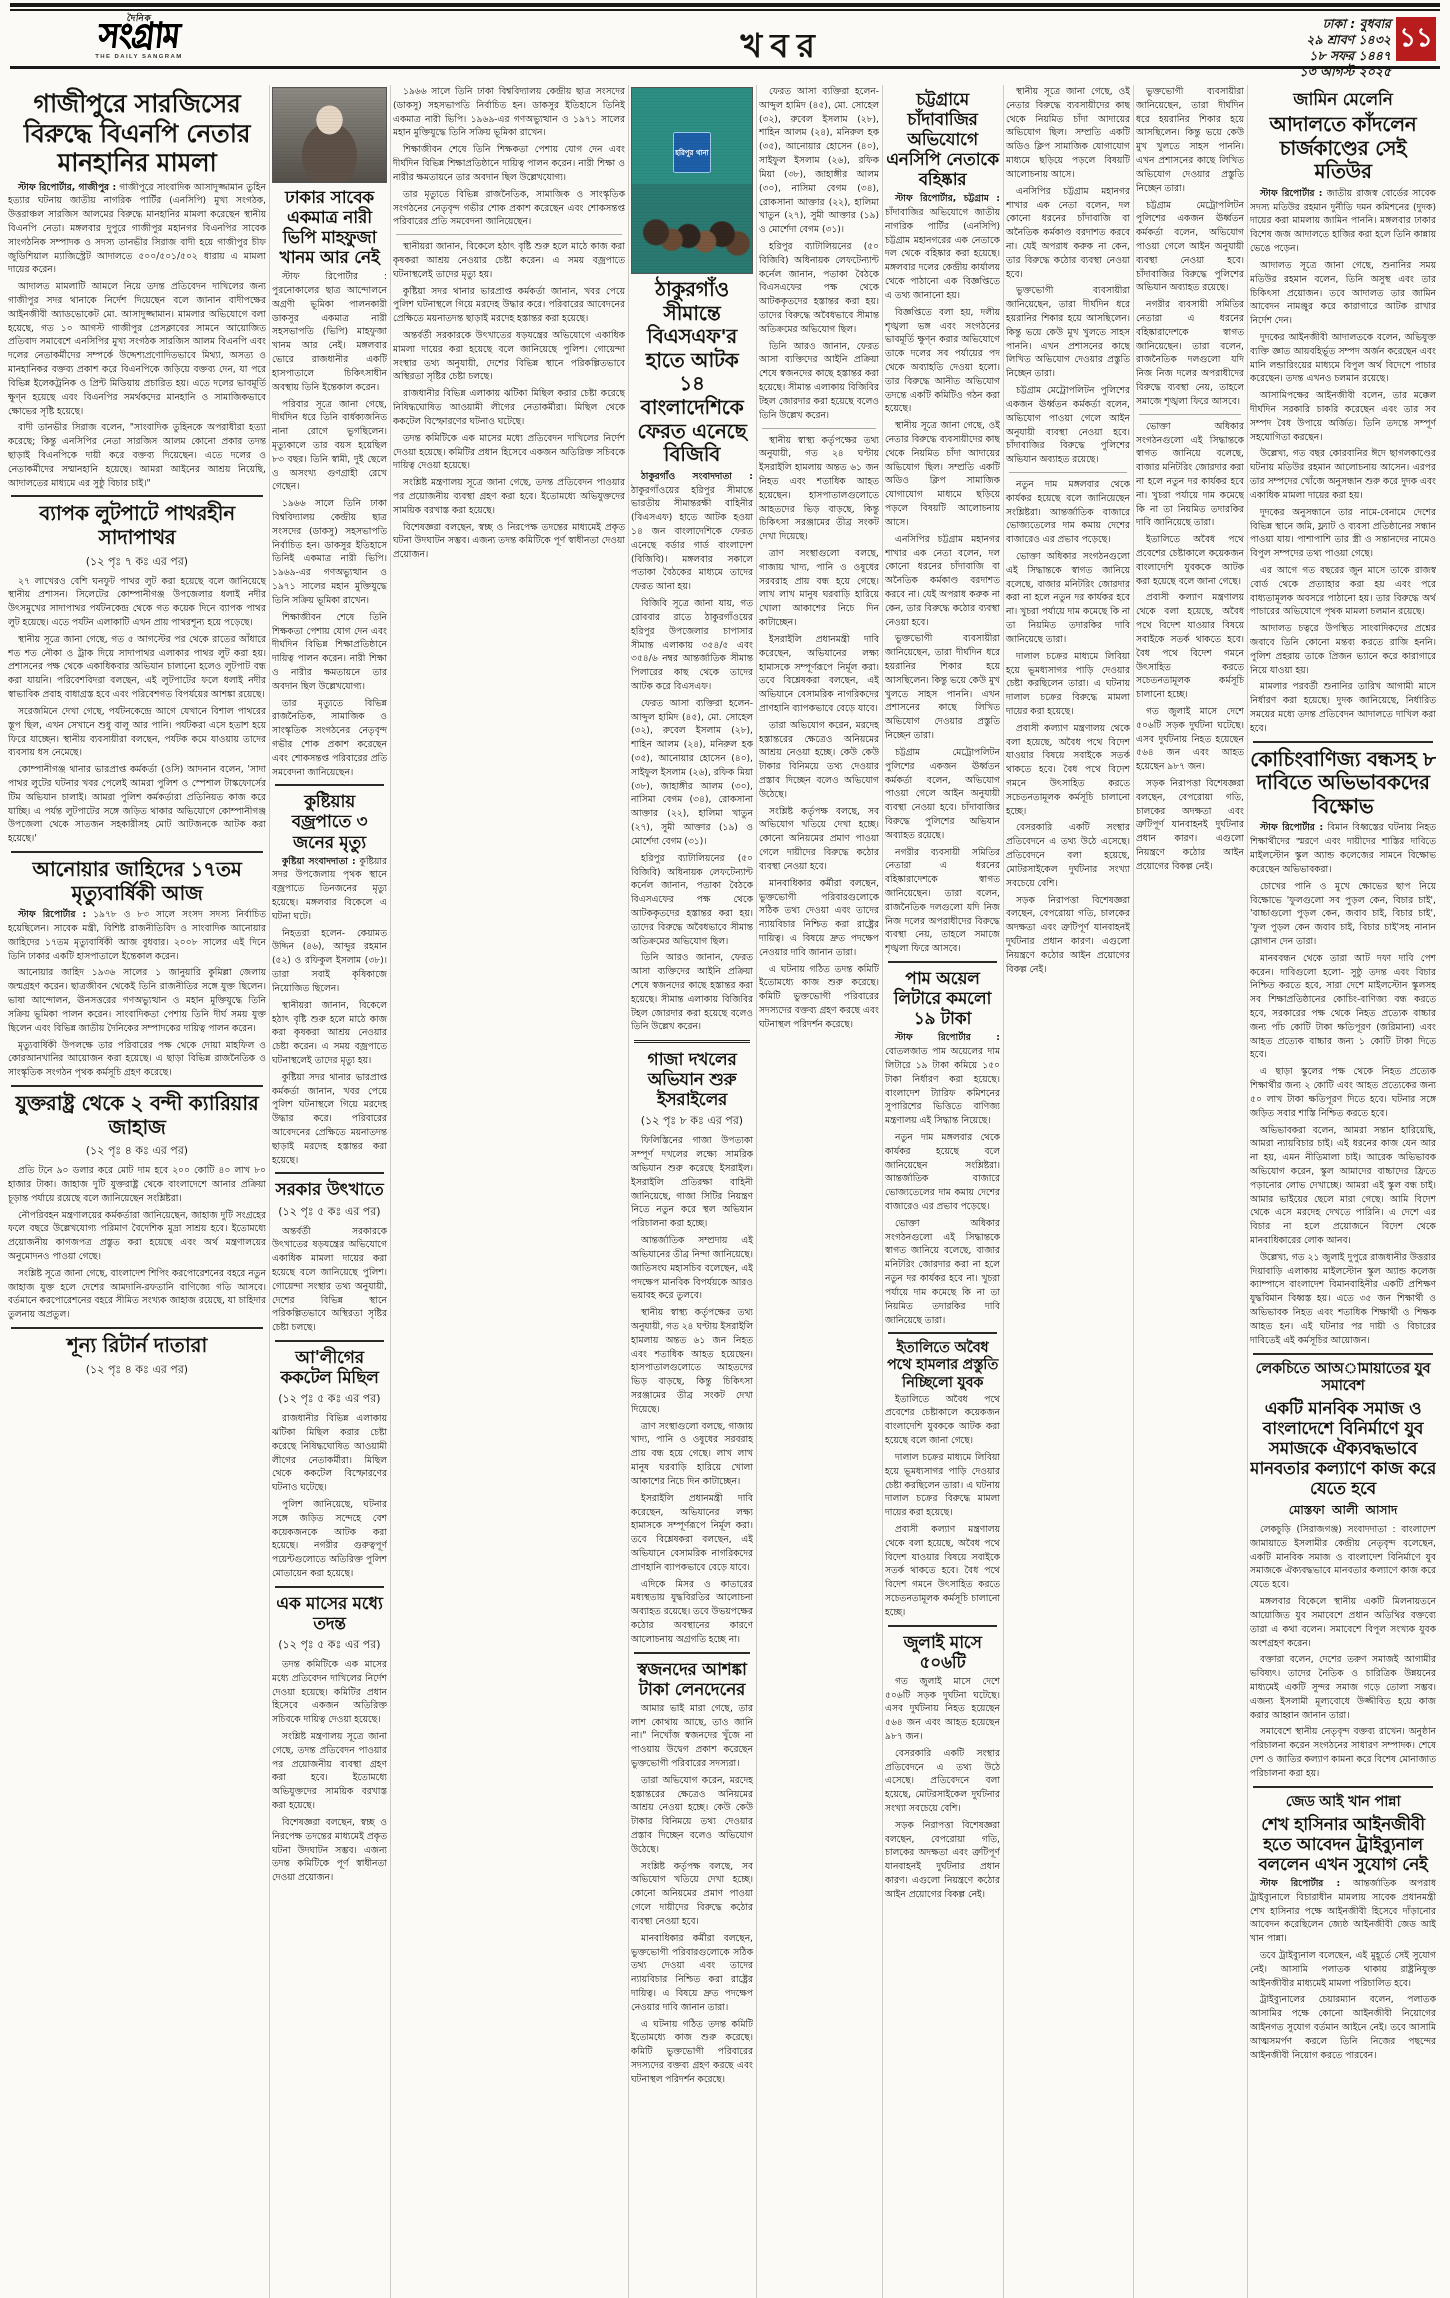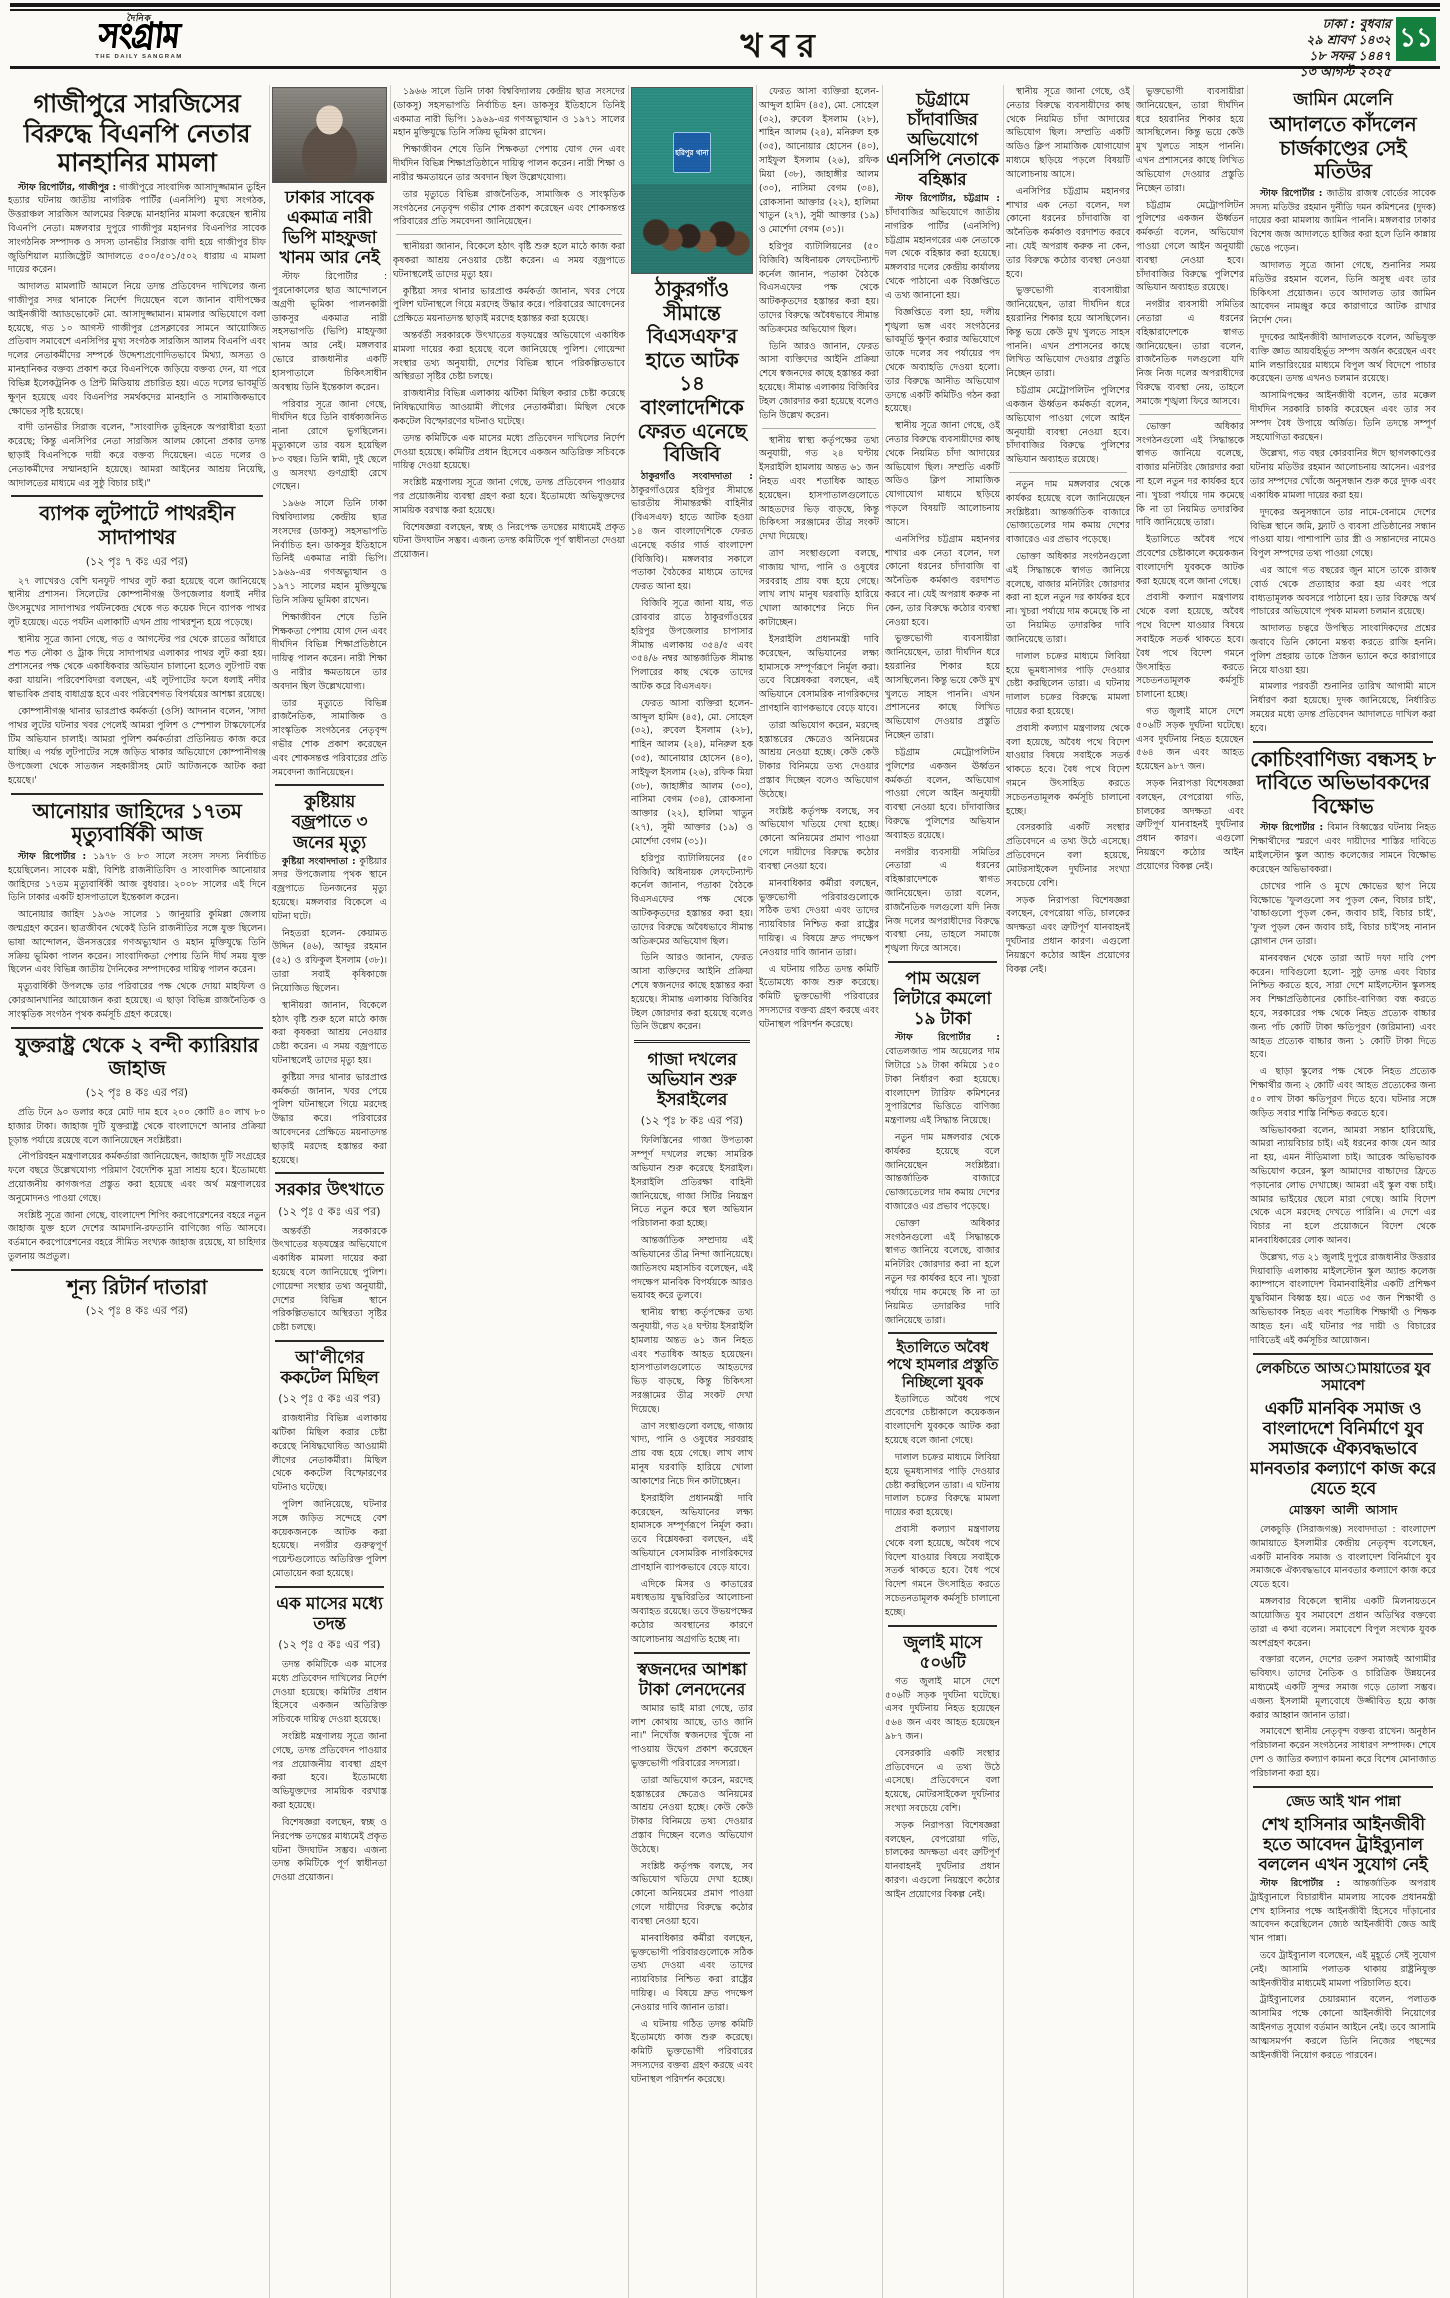--- a/index.html
+++ b/index.html
@@ -44,21 +44,21 @@
     font-family:"DejaVu Sans","Liberation Sans",sans-serif;
     letter-spacing:8px; padding-top:6px;
   }
   .dateblock { display:flex; align-items:flex-start; gap:5px; padding-top:2px;justify-content:space-between; }
   .datelines {
     text-align:right; font-size:12.5px; font-weight:bold; line-height:1.28;
     font-family:"DejaVu Sans","Liberation Sans",sans-serif;
     font-style:italic;
   }
   .pagenum {
-    width:40px; height:44px; background:#15803d; color:#fff;
+    width:40px; height:44px; background:#b91c1c; color:#fff;
     font-size:26px; font-weight:bold; display:flex;
     align-items:center; justify-content:center;
     font-family:"DejaVu Sans","Liberation Sans",sans-serif;
     margin-top:1px;
   }
   .rule-strong { height:3px; background:#1a1a1a; margin:3px 2px 0 2px; }
 
   
   .grid {
     display:grid;
@@ -163,20 +163,21 @@
       <div class="hl hl-xl">গাজীপুরে সারজিসের বিরুদ্ধে বিএনপি নেতার মানহানির মামলা</div>
       <div class="body j"><b>স্টাফ রিপোর্টার, গাজীপুর :</b> <span>গাজীপুরে সাংবাদিক আসাদুজ্জামান তুহিন হত্যার ঘটনায় জাতীয় নাগরিক পার্টির (এনসিপি) মুখ্য সংগঠক, উত্তরাঞ্চল সারজিস আলমের বিরুদ্ধে মানহানির মামলা করেছেন স্থানীয় বিএনপি নেতা। মঙ্গলবার দুপুরে গাজীপুর মহানগর বিএনপির সাবেক সাংগঠনিক সম্পাদক ও সদস্য তানভীর সিরাজ বাদী হয়ে গাজীপুর চীফ জুডিশিয়াল ম্যাজিস্ট্রেট আদালতে ৫০০/৫০১/৫০২ ধারায় এ মামলা দায়ের করেন।</span></div>
       <div class="body j">আদালত মামলাটি আমলে নিয়ে তদন্ত প্রতিবেদন দাখিলের জন্য গাজীপুর সদর থানাকে নির্দেশ দিয়েছেন বলে জানান বাদীপক্ষের আইনজীবী অ্যাডভোকেট মো. আসাদুজ্জামান। মামলার অভিযোগে বলা হয়েছে, গত ১০ আগস্ট গাজীপুর প্রেসক্লাবের সামনে আয়োজিত প্রতিবাদ সমাবেশে এনসিপির মুখ্য সংগঠক সারজিস আলম বিএনপি এবং দলের নেতাকর্মীদের সম্পর্কে উদ্দেশ্যপ্রণোদিতভাবে মিথ্যা, অসত্য ও মানহানিকর বক্তব্য প্রকাশ করে বিএনপিকে জড়িয়ে বক্তব্য দেন, যা পরে বিভিন্ন ইলেকট্রনিক ও প্রিন্ট মিডিয়ায় প্রচারিত হয়। এতে দলের ভাবমূর্তি ক্ষুণ্ন হয়েছে এবং বিএনপির সমর্থকদের মানহানি ও সামাজিকভাবে ক্ষোভের সৃষ্টি হয়েছে।</div>
       <div class="body j">বাদী তানভীর সিরাজ বলেন, "সাংবাদিক তুহিনকে অপরাধীরা হত্যা করেছে; কিন্তু এনসিপির নেতা সারজিস আলম কোনো প্রকার তদন্ত ছাড়াই বিএনপিকে দায়ী করে বক্তব্য দিয়েছেন। এতে দলের ও নেতাকর্মীদের সম্মানহানি হয়েছে। আমরা আইনের আশ্রয় নিয়েছি, আদালতের মাধ্যমে এর সুষ্ঠু বিচার চাই।"</div>
 
       <div class="sep2"></div>
       <div class="hl hl-lg">ব্যাপক লুটপাটে পাথরহীন সাদাপাথর</div>
       <div class="cont">(১২ পৃঃ ৭ কঃ এর পর)</div>
       <div class="body j">২৭ লাখেরও বেশি ঘনফুট পাথর লুট করা হয়েছে বলে জানিয়েছে স্থানীয় প্রশাসন। সিলেটের কোম্পানীগঞ্জ উপজেলার ধলাই নদীর উৎসমুখের সাদাপাথর পর্যটনকেন্দ্র থেকে গত কয়েক দিনে ব্যাপক পাথর লুট হয়েছে। এতে পর্যটন এলাকাটি এখন প্রায় পাথরশূন্য হয়ে পড়েছে।</div>
       <div class="body j">স্থানীয় সূত্রে জানা গেছে, গত ৫ আগস্টের পর থেকে রাতের আঁধারে শত শত নৌকা ও ট্রাক দিয়ে সাদাপাথর এলাকার পাথর লুট করা হয়। প্রশাসনের পক্ষ থেকে একাধিকবার অভিযান চালানো হলেও লুটপাট বন্ধ করা যায়নি। পরিবেশবিদরা বলছেন, এই লুটপাটের ফলে ধলাই নদীর স্বাভাবিক প্রবাহ বাধাগ্রস্ত হবে এবং পরিবেশগত বিপর্যয়ের আশঙ্কা রয়েছে।</div>
+      <div class="body j">সরেজমিনে দেখা গেছে, পর্যটনকেন্দ্রে আগে যেখানে বিশাল পাথরের স্তূপ ছিল, এখন সেখানে শুধু বালু আর পানি। পর্যটকরা এসে হতাশ হয়ে ফিরে যাচ্ছেন। স্থানীয় ব্যবসায়ীরা বলছেন, পর্যটক কমে যাওয়ায় তাদের ব্যবসায় ধস নেমেছে।</div>
       <div class="body j">কোম্পানীগঞ্জ থানার ভারপ্রাপ্ত কর্মকর্তা (ওসি) আদনান বলেন, 'সাদা পাথর লুটের ঘটনার খবর পেলেই আমরা পুলিশ ও স্পেশাল টাস্কফোর্সের টিম অভিযান চালাই। আমরা পুলিশ কর্মকর্তারা প্রতিনিয়ত কাজ করে যাচ্ছি। এ পর্যন্ত লুটপাটের সঙ্গে জড়িত থাকার অভিযোগে কোম্পানীগঞ্জ উপজেলা থেকে সাতজন সহকারীসহ মোট আটজনকে আটক করা হয়েছে।'</div>
 
       <div class="sep2"></div>
       <div class="hl hl-lg">আনোয়ার জাহিদের ১৭তম মৃত্যুবার্ষিকী আজ</div>
       <div class="body j"><b>স্টাফ রিপোর্টার :</b> <span>১৯৭৮ ও ৮৩ সালে সংসদ সদস্য নির্বাচিত হয়েছিলেন। সাবেক মন্ত্রী, বিশিষ্ট রাজনীতিবিদ ও সাংবাদিক আনোয়ার জাহিদের ১৭তম মৃত্যুবার্ষিকী আজ বুধবার। ২০০৮ সালের এই দিনে তিনি ঢাকার একটি হাসপাতালে ইন্তেকাল করেন।</span></div>
       <div class="body j">আনোয়ার জাহিদ ১৯৩৬ সালের ১ জানুয়ারি কুমিল্লা জেলায় জন্মগ্রহণ করেন। ছাত্রজীবন থেকেই তিনি রাজনীতির সঙ্গে যুক্ত ছিলেন। ভাষা আন্দোলন, ঊনসত্তরের গণঅভ্যুত্থান ও মহান মুক্তিযুদ্ধে তিনি সক্রিয় ভূমিকা পালন করেন। সাংবাদিকতা পেশায় তিনি দীর্ঘ সময় যুক্ত ছিলেন এবং বিভিন্ন জাতীয় দৈনিকের সম্পাদকের দায়িত্ব পালন করেন।</div>
       <div class="body j">মৃত্যুবার্ষিকী উপলক্ষে তার পরিবারের পক্ষ থেকে দোয়া মাহফিল ও কোরআনখানির আয়োজন করা হয়েছে। এ ছাড়া বিভিন্ন রাজনৈতিক ও সাংস্কৃতিক সংগঠন পৃথক কর্মসূচি গ্রহণ করেছে।</div>
 
       <div class="sep2"></div>
       <div class="hl hl-lg">যুক্তরাষ্ট্র থেকে ২ বন্দী ক্যারিয়ার জাহাজ</div>

